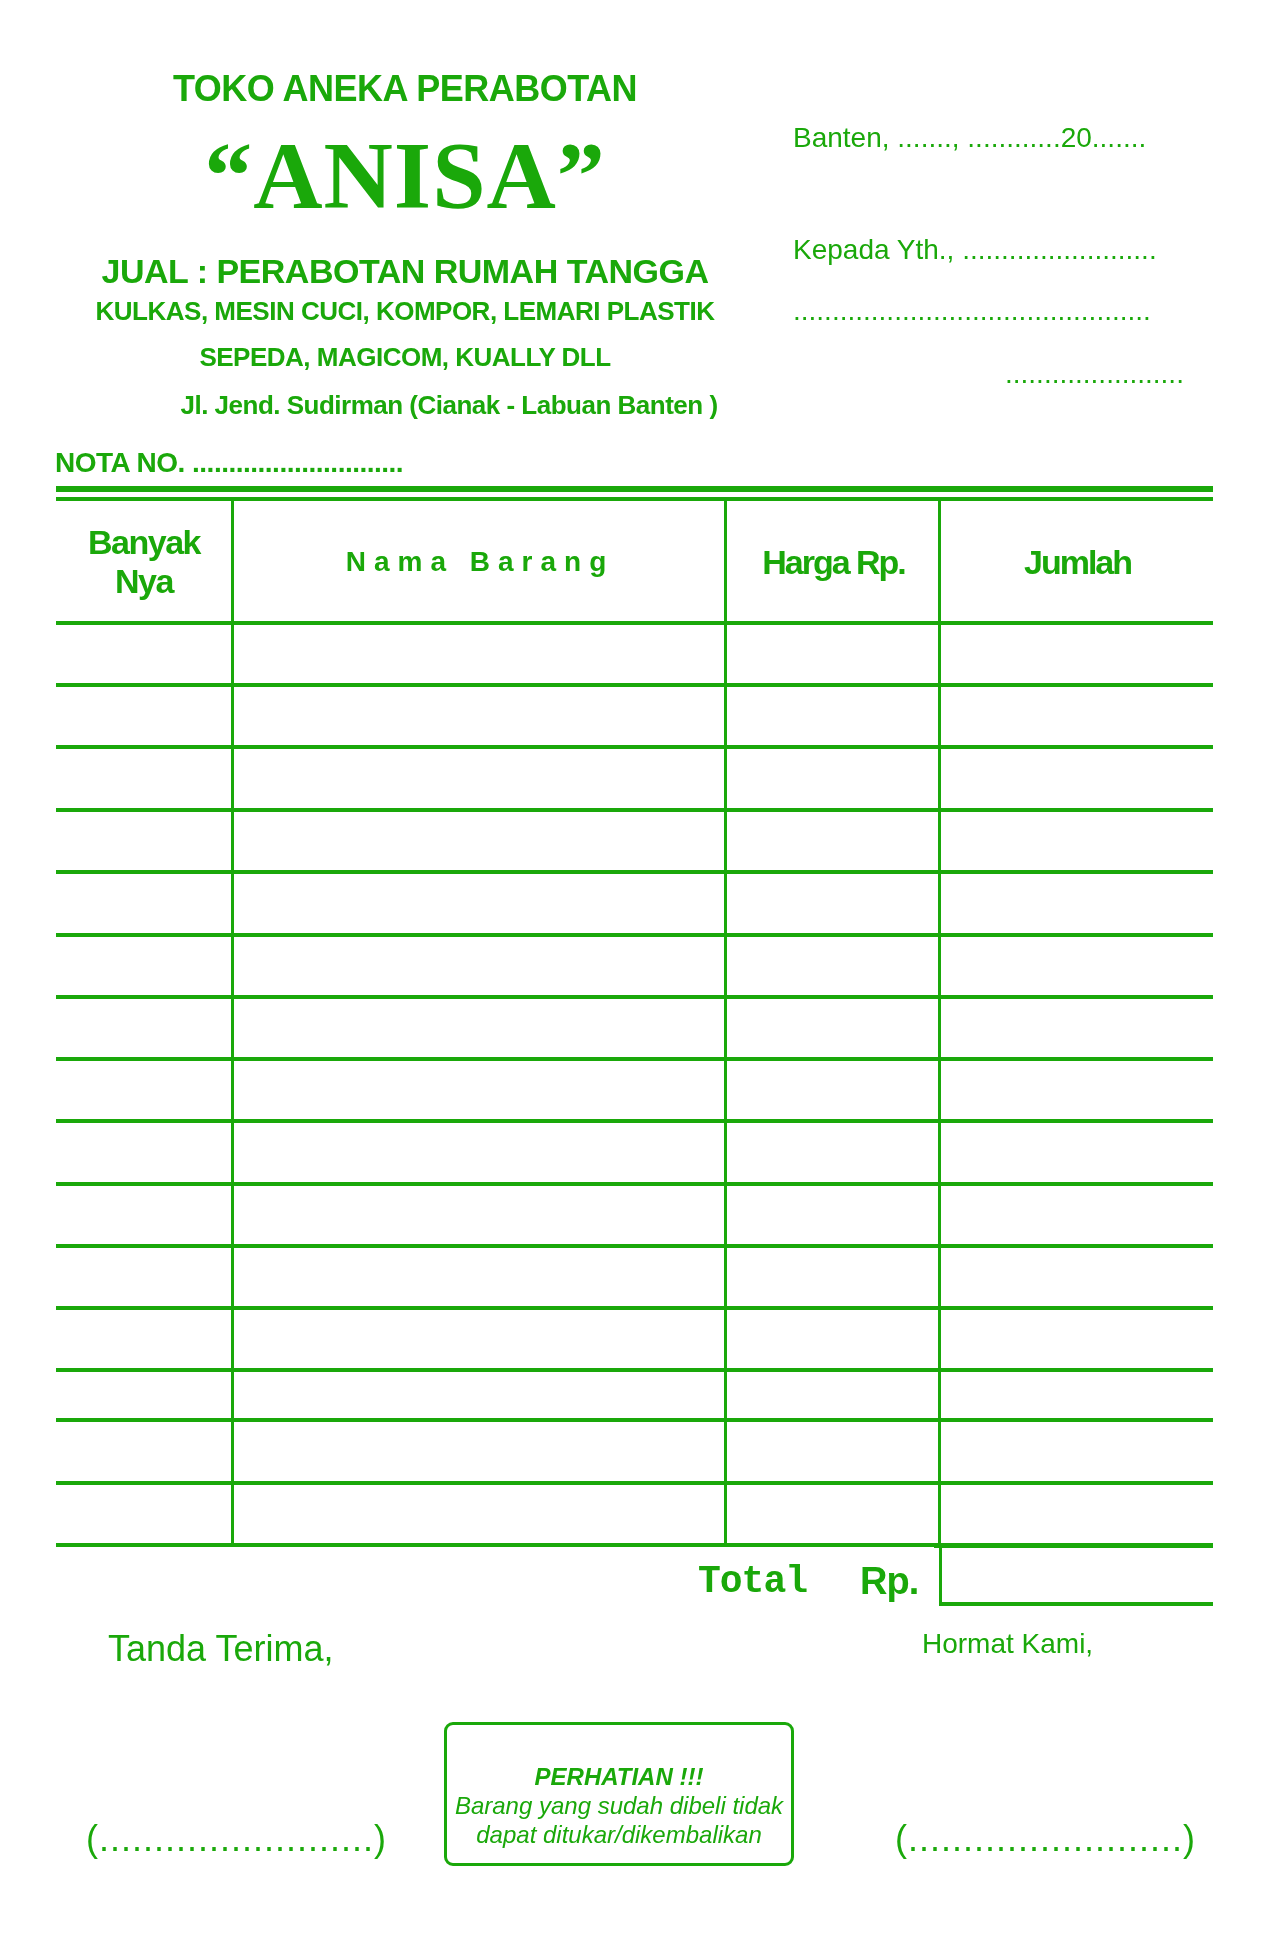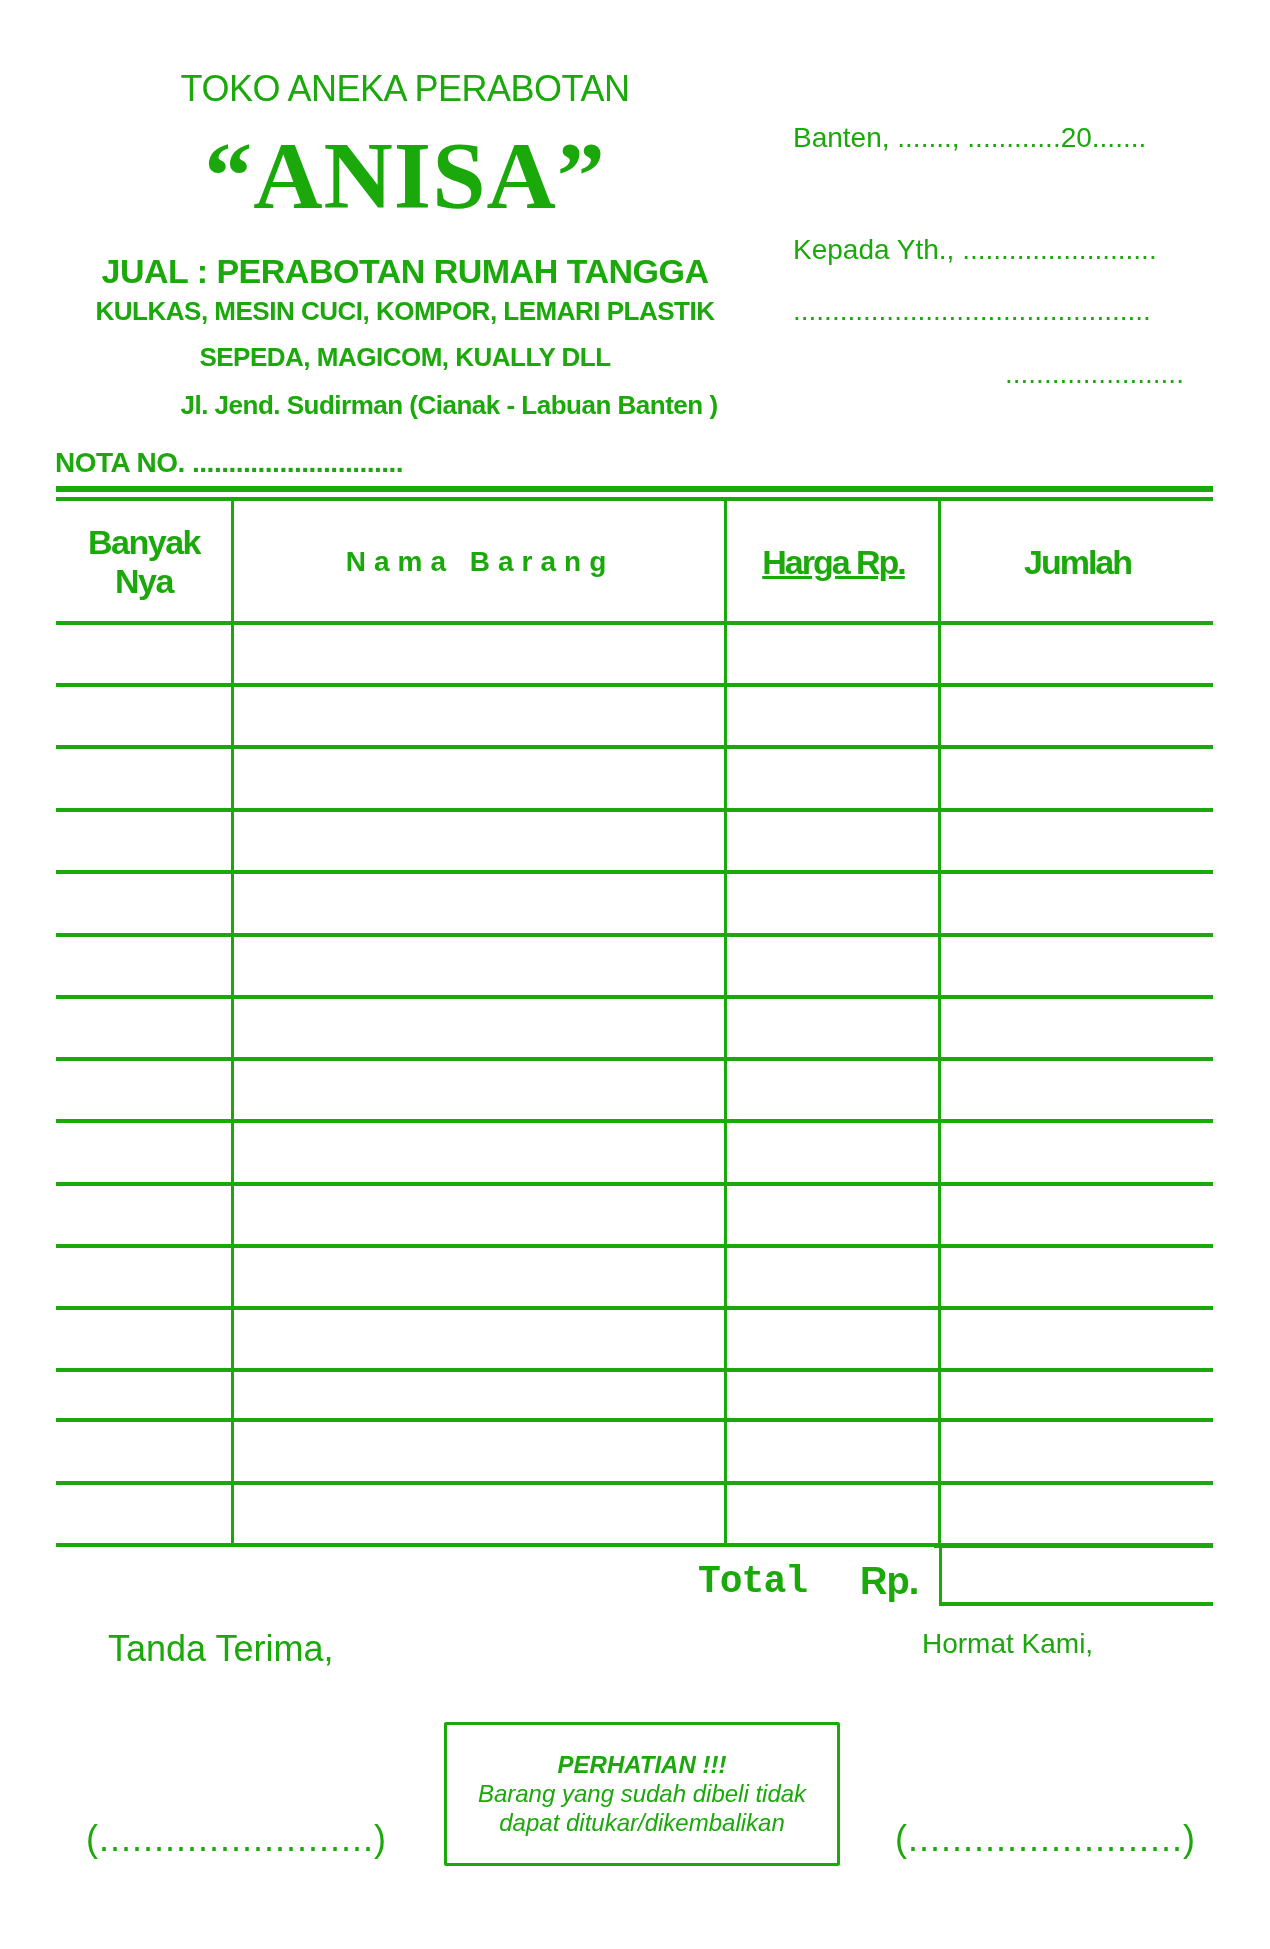--- a/index.html
+++ b/index.html
@@ -2,47 +2,47 @@
 <html><head>
   <meta charset="utf-8">
   <style>
     html, body { margin: 0; padding: 0; background: #ffffff; }
     body { width: 1270px; height: 1949px; position: relative; overflow: hidden;
            font-family: "Liberation Sans", "DejaVu Sans", sans-serif; color: #1aa80a; }
     .abs { position: absolute; }
     .center { text-align: center; }
     .hl { position: absolute; background: #1aa80a; height: 4px; }
     .vl { position: absolute; background: #1aa80a; width: 3px; }
-    #shop-type { left: 0; width: 810px; top: 68px; font-size: 36px; font-weight: normal; letter-spacing: -0.5px; }
+    #shop-type { left: 0; width: 810px; top: 68px; font-size: 36px; font-weight: bold; letter-spacing: -0.5px; }
     #shop-name { left: 0; width: 810px; top: 128px; font-size: 96px; font-weight: bold;
                  font-family: "Liberation Serif", "DejaVu Serif", serif; letter-spacing: 1px; line-height: 1; }
     #shop-sells { left: 0; width: 810px; top: 240px; font-size: 34px; font-weight: bold; letter-spacing: -0.5px; margin-top: 12px; }
     #shop-items1 { left: 0; width: 810px; top: 296px; font-size: 26px; font-weight: bold; letter-spacing: -0.5px; }
     #shop-items2 { left: 0; width: 810px; top: 342px; font-size: 26px; font-weight: bold; letter-spacing: -0.5px; }
     #shop-address { left: 0; width: 810px; top: 390px; font-size: 26px; font-weight: bold; letter-spacing: -0.5px; padding-left: 44px; }
     #nota-no { left: 55px; top: 447px; font-size: 28px; font-weight: bold; letter-spacing: -0.5px; }
     .right-line { left: 793px; font-size: 28px; white-space: nowrap; }
     #place-date { top: 122px; }
     #recipient { top: 234px; }
     #addr-line1 { top: 295px; }
     #addr-line2 { top: 358px; left: 1005px; }
     .th { position: absolute; display: flex; align-items: center; justify-content: center;
           text-align: center; font-weight: bold; top: 503px; height: 118px; }
     #th-qty { left: 56px; width: 176px; font-size: 34px; line-height: 1.15; letter-spacing: -1.5px; }
     #th-name { left: 235px; width: 490px; font-size: 28px; letter-spacing: 8px; }
-    #th-price { left: 728px; width: 211px; font-size: 34px; letter-spacing: -2px; text-decoration: underline; }
+    #th-price { left: 728px; width: 211px; font-size: 34px; letter-spacing: -2px; }
     #th-total { left: 942px; width: 271px; font-size: 34px; letter-spacing: -2px; }
     #total-label { left: 698px; top: 1560px; font-size: 38px; font-weight: bold; letter-spacing: -1px; font-family: Liberation Mono, monospace; }
     #total-rp { left: 860px; top: 1560px; font-size: 38px; font-weight: bold; letter-spacing: -1px; }
     #total-box { left: 939px; top: 1543px; width: 274px; height: 63px;
                  border-left: 3px solid #1aa80a; border-bottom: 4px solid #1aa80a; box-sizing: border-box; }
     #sig-left-label { left: 108px; top: 1628px; font-size: 36px; }
     #sig-right-label { left: 922px; top: 1628px; font-size: 28px; }
-    #notice { left: 444px; top: 1722px; width: 396px; height: 144px; border: 3px solid #1aa80a;
-              border-radius: 2px; box-sizing: border-box; text-align: center; font-style: italic; padding-top: 24px; }
+    #notice { left: 444px; top: 1722px; width: 350px; height: 144px; border: 3px solid #1aa80a;
+              border-radius: 9px; box-sizing: border-box; text-align: center; font-style: italic; padding-top: 36px; }
     #notice-title { font-size: 24px; font-weight: bold; display: block; line-height: 1.3; }
     #notice-text { font-size: 24px; display: block; line-height: 1.2; }
     .sig-line { top: 1818px; font-size: 36px; letter-spacing: 1px; white-space: nowrap; }
     #sig-left-line { left: 86px; }
     #sig-right-line { left: 895px; }
   </style>
 </head>
 <body>
 
 <div id="shop-type" class="abs center">TOKO ANEKA PERABOTAN</div>

